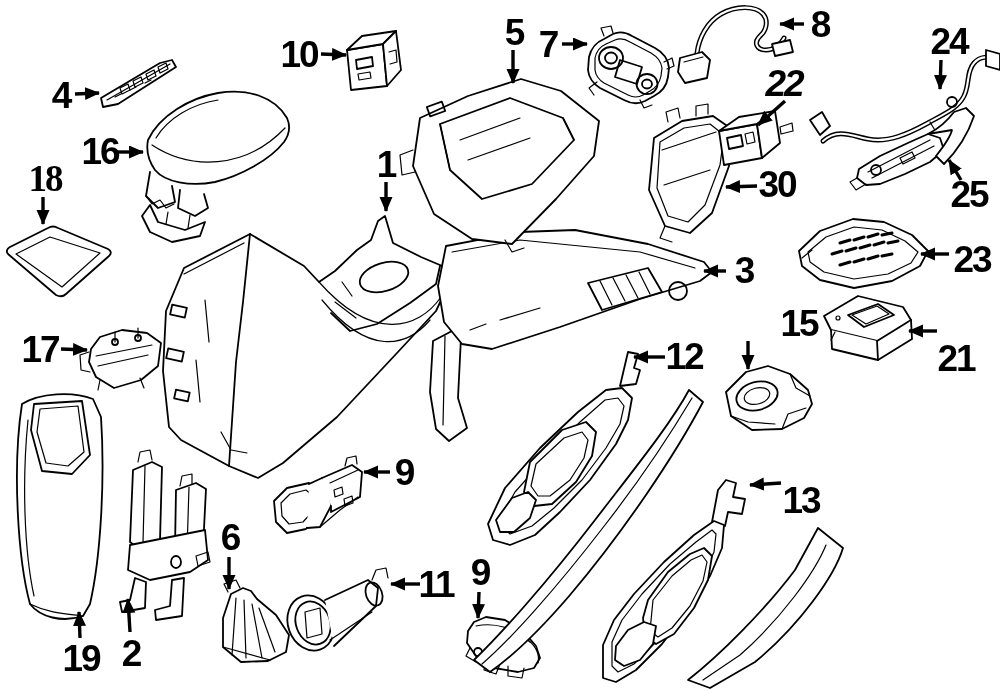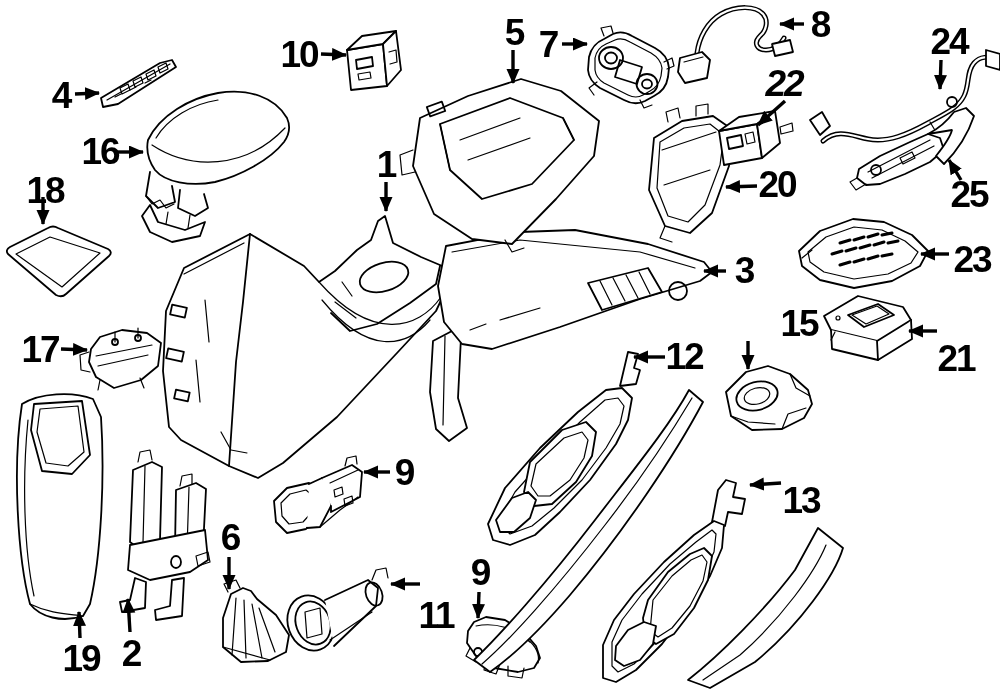--- a/index.html
+++ b/index.html
@@ -306,29 +306,29 @@
       <div class="callout-label" style="left: 386px; top: 164px;">1</div>
       <div class="callout-label" style="left: 131px; top: 653px;">2</div>
       <div class="callout-label" style="left: 744px; top: 270px;">3</div>
       <div class="callout-label" style="left: 61px; top: 95px;">4</div>
       <div class="callout-label" style="left: 514px; top: 32px;">5</div>
       <div class="callout-label" style="left: 230px; top: 537px;">6</div>
       <div class="callout-label" style="left: 548px; top: 44px;">7</div>
       <div class="callout-label" style="left: 820px; top: 24px;">8</div>
       <div class="callout-label" style="left: 404px; top: 472px;">9</div>
       <div class="callout-label" style="left: 299px; top: 54px; text-align: right;">10</div>
-      <div class="callout-label" style="left: 436px; top: 584px; margin-top: 31px;">11</div>
+      <div class="callout-label" style="left: 436px; top: 584px;">11</div>
       <div class="callout-label" style="left: 684px; top: 356px;">12</div>
       <div class="callout-label" style="left: 801px; top: 481px; margin-top: 19px;">13</div>
       <div class="callout-label" style="left: 480px; top: 572px;">9</div>
       <div class="callout-label" style="left: 751px; top: 323px; margin-left: 48px;">15</div>
       <div class="callout-label" style="left: 100px; top: 151px;">16</div>
       <div class="callout-label" style="left: 40px; top: 349px;">17</div>
-      <div class="callout-label" style="left: 45px; top: 190px;">18</div>
+      <div class="callout-label" style="left: 45px; top: 178px; font-family: Liberation Serif, serif;">18</div>
       <div class="callout-label" style="left: 81px; top: 658px;">19</div>
-      <div class="callout-label" style="left: 777px; top: 184px;">20</div>
+      <div class="callout-label" style="left: 777px; top: 184px;">30</div>
       <div class="callout-label" style="left: 956px; top: 330px; margin-top: 28px;">21</div>
       <div class="callout-label" style="left: 784px; top: 83px; font-style: italic;">22</div>
       <div class="callout-label" style="left: 972px; top: 259px;">23</div>
       <div class="callout-label" style="left: 941px; top: 41px; margin-left: 8px;">24</div>
       <div class="callout-label" style="left: 969px; top: 194px;">25</div>
     </div>
 </div>
 
 </body></html>

